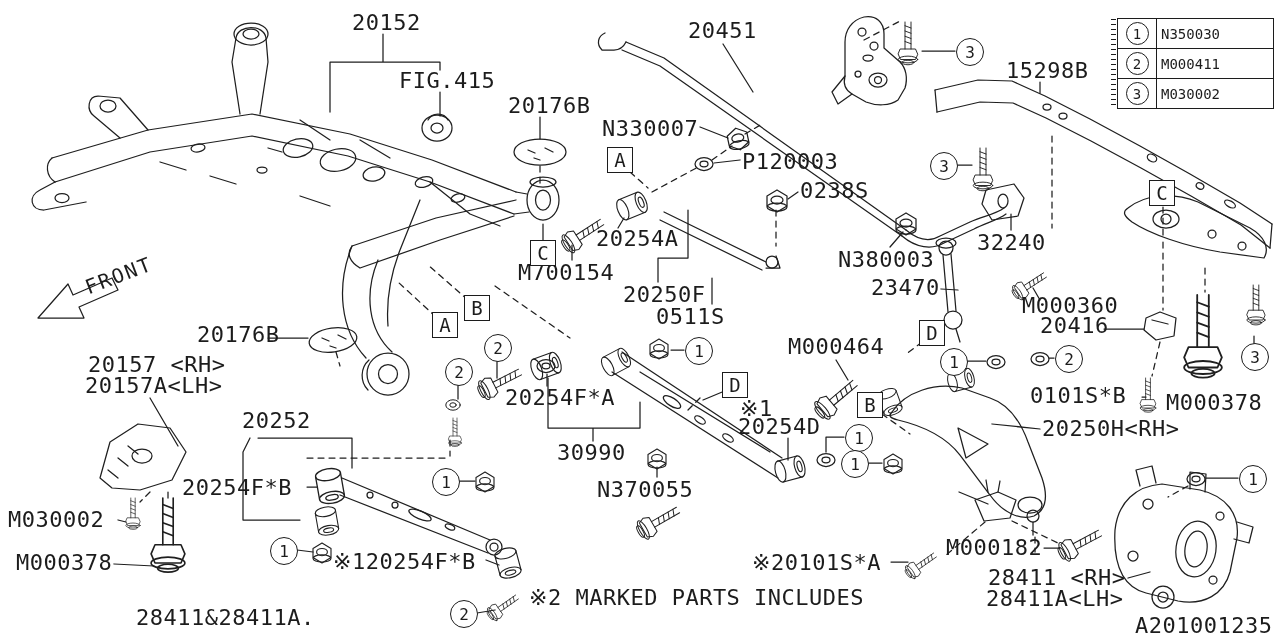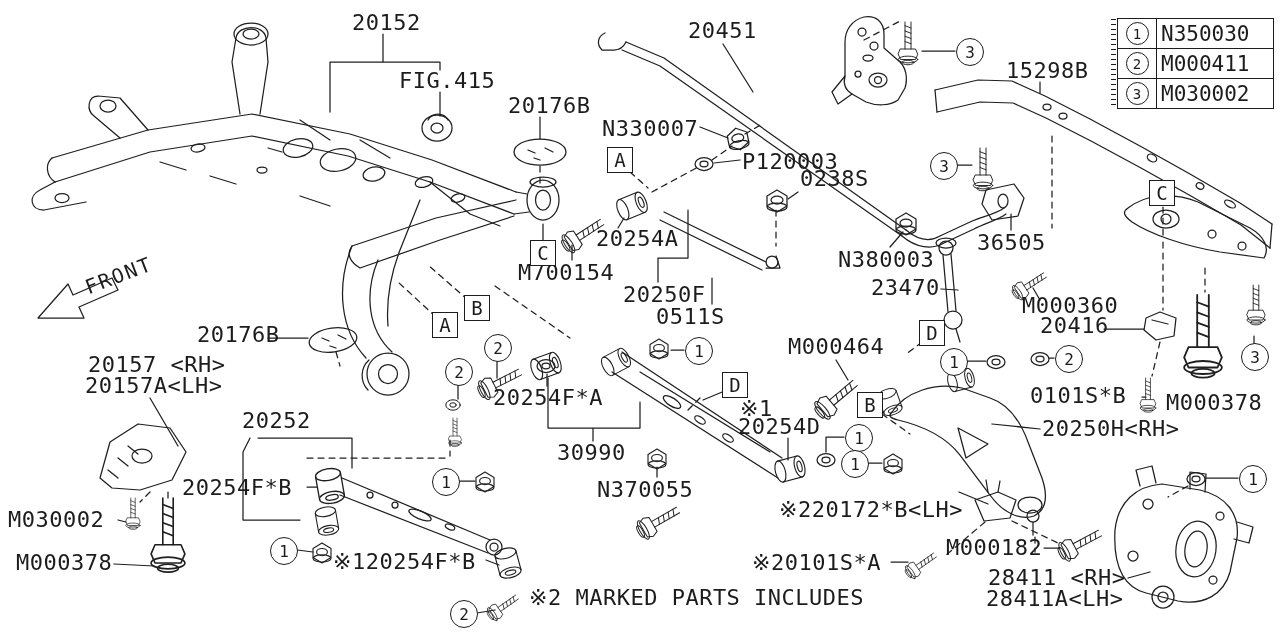--- a/index.html
+++ b/index.html
@@ -14,21 +14,21 @@
   .callout{position:absolute;width:26px;height:26px;border:1.5px solid #1c1c1c;border-radius:50%;background:#fff;
            display:flex;align-items:center;justify-content:center;font-size:16px;}
   .legend{position:absolute;left:1117px;top:18px;border:1.7px solid #1c1c1c;background:#fff;}
   .legend::before{content:"";position:absolute;left:-7px;top:0;bottom:0;width:5px;
      background:repeating-linear-gradient(180deg,#1c1c1c 0 1.5px,transparent 1.5px 5px);}
   .legend-row{display:flex;align-items:center;height:29px;border-bottom:1.7px solid #1c1c1c;}
   .legend-row:last-child{border-bottom:none;}
   .legend-num{width:38px;display:flex;align-items:center;justify-content:center;border-right:1.7px solid #1c1c1c;height:100%;}
   .legend-num span{width:21px;height:21px;border:1.4px solid #1c1c1c;border-radius:50%;
      display:flex;align-items:center;justify-content:center;font-size:14px;}
-  .legend-code{width:112px;font-size:21px;letter-spacing:0;padding-left:4px;}
+  .legend-code{width:112px;font-size:14px;letter-spacing:0;padding-left:4px;}
   .front{position:absolute;left:86px;top:276px;font-size:20px;letter-spacing:2px;
          transform:rotate(-21deg);transform-origin:left center;}
   .diagid{position:absolute;left:1135px;top:613px;font-size:22px;letter-spacing:.5px;}
 </style>
 </head>
 <body>
 
 <div id="stage">
 
 <svg class="art" width="1280" height="640" viewBox="0 0 1280 640" fill="none" stroke="#1f1f1f" stroke-width="1.25" stroke-linecap="round" stroke-linejoin="round">
@@ -339,55 +339,56 @@
   </g>
 </svg>
 
 <div class="lbl" style="left:352px;top:12px">20152</div>
 <div class="lbl" style="left:399px;top:70px">FIG.415</div>
 <div class="lbl" style="left:508px;top:95px">20176B</div>
 <div class="lbl" style="left:688px;top:20px">20451</div>
 <div class="lbl" style="left:1006px;top:60px">15298B</div>
 <div class="lbl" style="left:602px;top:118px">N330007</div>
 <div class="lbl" style="left:742px;top:151px">P120003</div>
-<div class="lbl" style="left:800px;top:168px">0238S</div>
+<div class="lbl" style="left:800px;top:180px">0238S</div>
 <div class="lbl" style="left:596px;top:228px">20254A</div>
 <div class="lbl" style="left:518px;top:262px">M700154</div>
 <div class="lbl" style="left:623px;top:284px">20250F</div>
 <div class="lbl" style="left:656px;top:306px">0511S</div>
 <div class="lbl" style="left:838px;top:249px">N380003</div>
-<div class="lbl" style="left:977px;top:232px">36505</div>
+<div class="lbl" style="left:977px;top:232px">32240</div>
 <div class="lbl" style="left:871px;top:277px">23470</div>
 <div class="lbl" style="left:1022px;top:295px">M000360</div>
 <div class="lbl" style="left:1040px;top:315px">20416</div>
 <div class="lbl" style="left:1030px;top:385px">0101S*B</div>
 <div class="lbl" style="left:1166px;top:392px">M000378</div>
 <div class="lbl" style="left:88px;top:354px">20157 &lt;RH&gt;</div>
 <div class="lbl" style="left:85px;top:375px">20157A&lt;LH&gt;</div>
 <div class="lbl" style="left:197px;top:324px">20176B</div>
 <div class="lbl" style="left:242px;top:410px">20252</div>
-<div class="lbl" style="left:493px;top:387px">20254F*A</div>
+<div class="lbl" style="left:505px;top:387px">20254F*A</div>
 <div class="lbl" style="left:557px;top:442px">30990</div>
 <div class="lbl" style="left:788px;top:336px">M000464</div>
 <div class="lbl" style="left:740px;top:398px">※1</div>
 <div class="lbl" style="left:738px;top:416px">20254D</div>
 <div class="lbl" style="left:597px;top:479px">N370055</div>
-<div class="lbl" style="left:779px;top:499px">※220172*B&lt;LH&gt;</div>
 <div class="lbl" style="left:1042px;top:418px">20250H&lt;RH&gt;</div>
 <div class="lbl" style="left:8px;top:509px">M030002</div>
 <div class="lbl" style="left:16px;top:552px">M000378</div>
 <div class="lbl" style="left:182px;top:477px">20254F*B</div>
 <div class="lbl" style="left:333px;top:551px">※120254F*B</div>
 <div class="lbl" style="left:752px;top:552px">※20101S*A</div>
 <div class="lbl" style="left:946px;top:537px">M000182</div>
 <div class="lbl" style="left:988px;top:567px">28411 &lt;RH&gt;</div>
 <div class="lbl" style="left:986px;top:588px">28411A&lt;LH&gt;</div>
 
+<div class="note" style="left:136px;top:607px">28411&amp;28411A.</div>
 <div class="note" style="left:529px;top:587px">※2 MARKED PARTS INCLUDES</div>
 
+<div class="diagid">A201001235</div>
 <div class="front">FRONT</div>
 
 <div class="refbox" style="left:607px;top:147px">A</div>
 <div class="refbox" style="left:530px;top:240px">C</div>
 <div class="refbox" style="left:464px;top:295px">B</div>
 <div class="refbox" style="left:432px;top:312px">A</div>
 <div class="refbox" style="left:1149px;top:180px">C</div>
 <div class="refbox" style="left:722px;top:372px">D</div>
 <div class="refbox" style="left:919px;top:320px">D</div>
 <div class="refbox" style="left:857px;top:392px">B</div>

